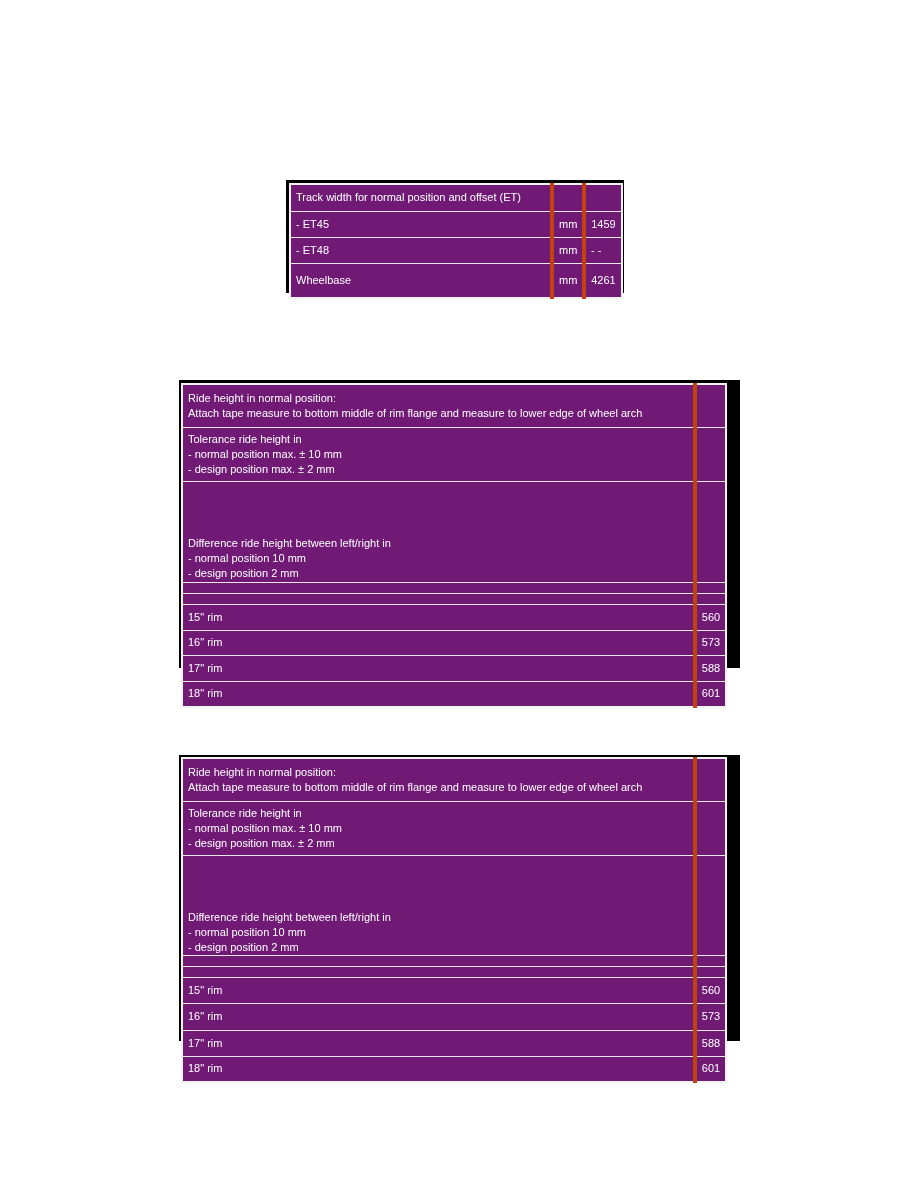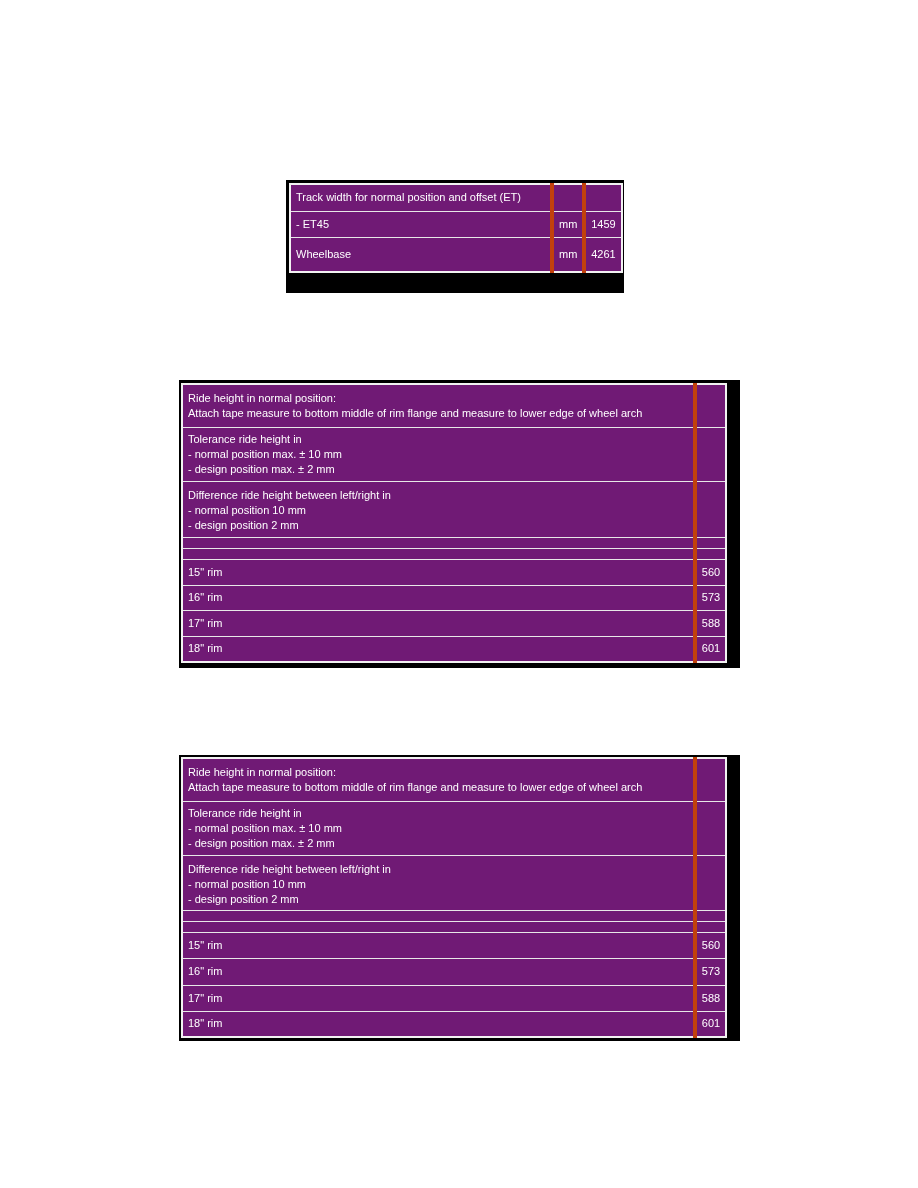--- a/index.html
+++ b/index.html
@@ -9,21 +9,21 @@
     table.spec { position: absolute; border-collapse: collapse; background: #701a75;
                  color: #ffffff; font-family: Liberation Sans, sans-serif;
                  font-size: 11px; line-height: 15px; table-layout: fixed;
                  border: 2px solid #f2f2f2; }
     table.spec td { border: 1px solid #e8e8e8; padding: 0 5px; vertical-align: middle;
                     white-space: nowrap; overflow: hidden; }
     table.spec td.col-unit, table.spec td.col-val { border-left: 4px solid #c2410c; }
     table.spec td.num { text-align: center; padding: 0 4px; }
     table.spec tr.gray-top td { border-top-color: #9a9a9a; }
     .cell-lines span { display: block; }
-    .clip { overflow: hidden; }
+    .clip { overflow: hidden; margin-top: 48px; }
   </style>
 </head>
 <body>
 
 <div class="frame" style="left:286px; top:180px; width:338px; height:113px;"></div>
 <table class="spec" style="left:289px; top:183px; width:332px;">
   <colgroup>
       <col style="width:262px">
       <col style="width:32px">
       <col style="width:38px">
@@ -31,20 +31,25 @@
   <tbody>
       <tr style="height:27px">
     <td>Track width for normal position and offset (ET)</td>
     <td class="col-unit"></td>
     <td class="col-val"></td>
   </tr>
   <tr class="gray-top" style="height:26px">
     <td>- ET45</td>
     <td class="col-unit">mm</td>
     <td class="col-val num">1459</td>
+  </tr>
+  <tr style="height:26px">
+    <td>- ET48</td>
+    <td class="col-unit">mm</td>
+    <td class="col-val" style="text-align:left">- -</td>
   </tr>
   <tr style="height:35px">
     <td>Wheelbase</td>
     <td class="col-unit">mm</td>
     <td class="col-val num">4261</td>
   </tr>
 </tbody>
   </table>
 
 <div class="frame" style="left:179px; top:380px; width:561px; height:288px;"></div>

